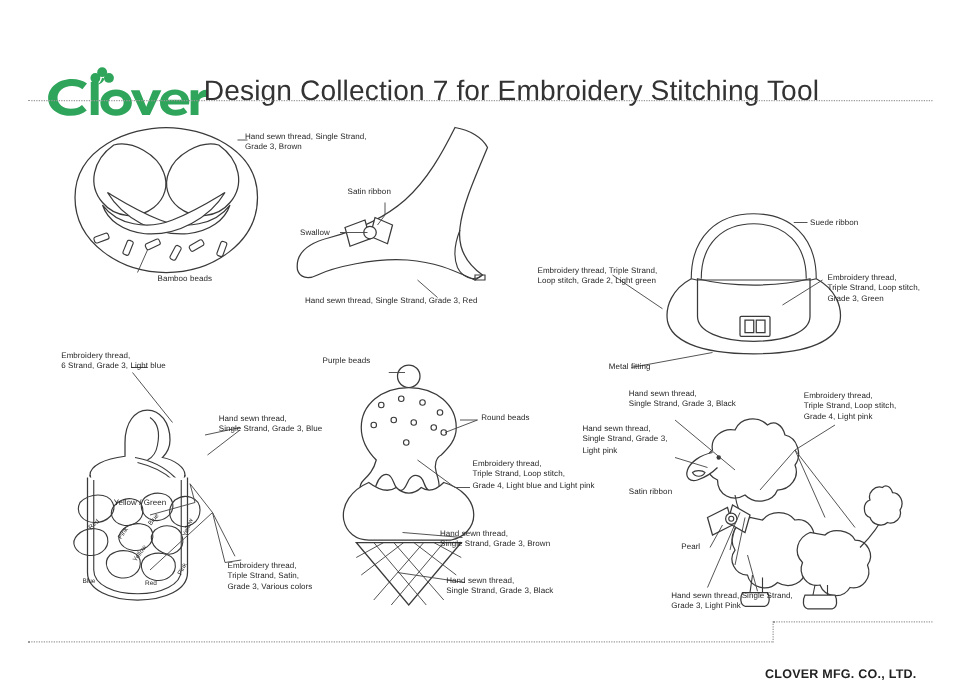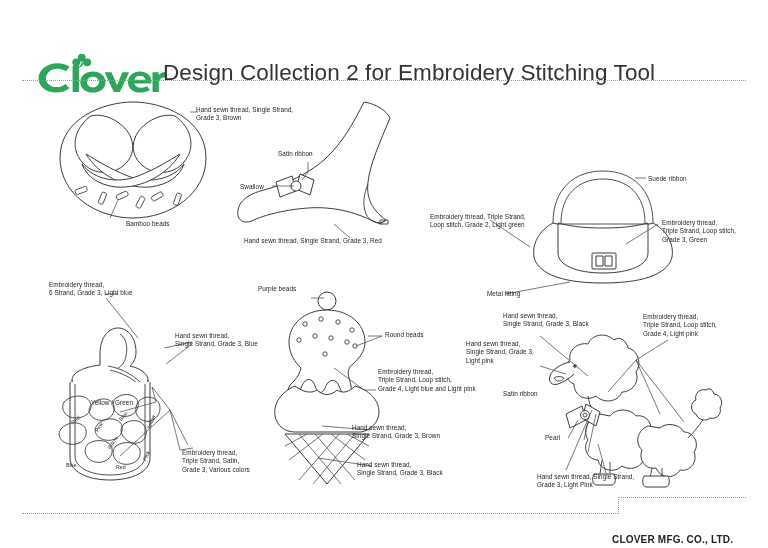--- a/index.html
+++ b/index.html
@@ -72,21 +72,21 @@
                    C114.5 40.6 117.6 39.6 119.9 37.8 L116.9 34.0 C115.2 35.2 113.2 35.8 110.9 35.8
                    C107.3 35.8 104.9 34.2 104.3 31.6 L121.2 31.6 C121.4 30.8 121.4 30.2 121.4 29.6
                    C121.4 23.8 116.8 19.6 110.0 19.6 Z
                    M104.3 27.8 C104.9 25.2 107.0 23.8 110.0 23.8 C112.9 23.8 114.9 25.3 115.3 27.8 Z"></path>
 
           <path d="M122.5 20.2 L128.6 20.2 L128.6 23.6 C130.0 21.0 132.3 19.8 135.6 19.9 L135.6 25.6
                    C131.2 25.3 128.8 27.3 128.8 31.2 L128.8 40.0 L122.5 40.0 Z"></path>
         </g>
       </svg>
     </div>
-    <div id="title">Design Collection 2 for Embroidery Stitching Tool</div>
+    <div id="title">Design Collection 7 for Embroidery Stitching Tool</div>
   </div>
 
   <div class="dotted-h" style="left:22px;top:80px;width:724px;"></div>
   <div class="dotted-h" style="left:22px;top:513px;width:596px;"></div>
   <div class="dotted-h" style="left:618px;top:497px;width:128px;"></div>
   <div class="dotted-v" style="left:618px;top:497px;height:17px;"></div>
 
   <div class="art" style="left:38px;top:88px;">
     <svg width="190" height="140" viewBox="0 0 190 140">
       <path class="ol" d="M95 14 C66 14 22 30 22 70 C22 106 58 130 95 130

